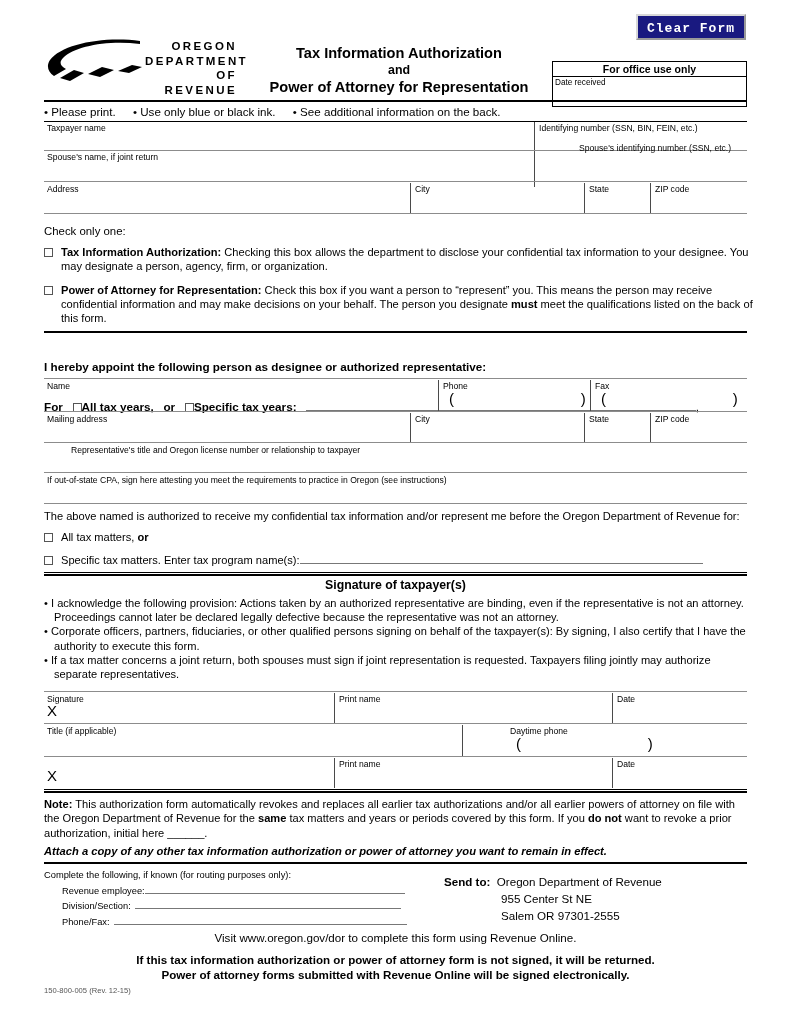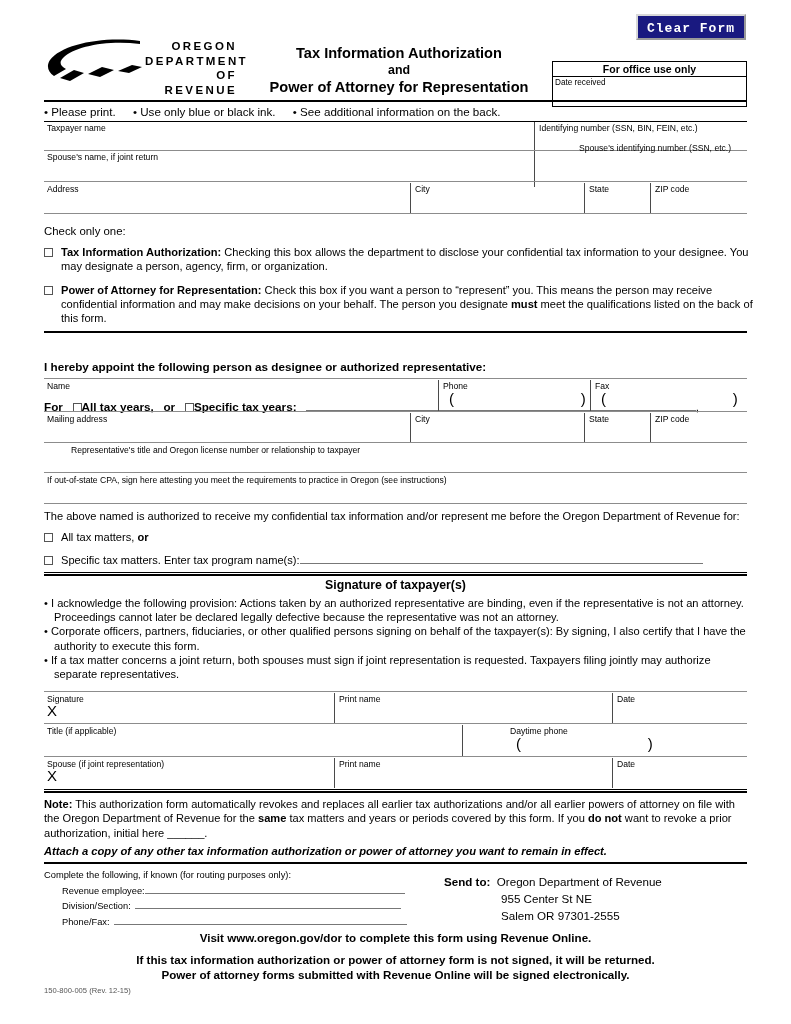--- a/index.html
+++ b/index.html
@@ -417,21 +417,20 @@
     <div class="rule-gray" style="top:723px;"></div>
 
     <div class="cell" style="left:0;top:725px;width:418px;">Title (if applicable)</div>
     <div class="cell" style="left:420px;top:725px;width:283px;margin-left:43px;">
       <span>Daytime phone</span>
       <div class="paren">(&nbsp;&nbsp;&nbsp;&nbsp;)</div>
     </div>
     <div class="vline" style="left:418px;top:725px;height:31px;"></div>
     <div class="rule-gray" style="top:756px;"></div>
 
-    <div class="cell" style="left:0;top:758px;width:290px;">Spouse (if joint representation)</div>
     <div class="big-x" style="left:3px;top:768px;">X</div>
     <div class="cell" style="left:292px;top:758px;width:276px;">Print name</div>
     <div class="cell" style="left:570px;top:758px;width:133px;">Date</div>
     <div class="vline" style="left:290px;top:758px;height:30px;"></div>
     <div class="vline" style="left:568px;top:758px;height:30px;"></div>
 
     <div class="rule-double" style="top:789px;"></div>
 
     <div class="note" style="left:0;top:797px;width:703px;">
       <b>Note:</b><span> This authorization form automatically revokes and replaces all earlier tax authorizations and/or all earlier powers of attorney on file with the Oregon Department of Revenue for the </span><b>same</b><span> tax matters and years or periods covered by this form. If you </span><b>do not</b><span> want to revoke a prior authorization, initial here ______.</span>
@@ -456,21 +455,21 @@
 
     <div class="sendto" style="left:400px;top:873px;width:303px;">
       <div>
         <span class="st-lab">Send to:</span>
         &nbsp;<span>Oregon Department of Revenue</span>
       </div>
       <div style="padding-left:57px;">955 Center St NE</div>
       <div style="padding-left:57px;">Salem OR 97301-2555</div>
     </div>
 
-    <div class="visit" style="top:931px;font-weight:bold;">Visit www.oregon.gov/dor to complete this form using Revenue Online.</div>
+    <div class="visit" style="top:931px;">Visit www.oregon.gov/dor to complete this form using Revenue Online.</div>
 
     <div class="foot-bold" style="top:952px;">If this tax information authorization or power of attorney form is not signed, it will be returned.</div>
     <div class="foot-bold" style="top:967px;">Power of attorney forms submitted with Revenue Online will be signed electronically.</div>
 
     <div class="formnum" style="top:986px;">150-800-005 (Rev. 12-15)</div>
 
   </div>
 </div>
 
 </body></html>

